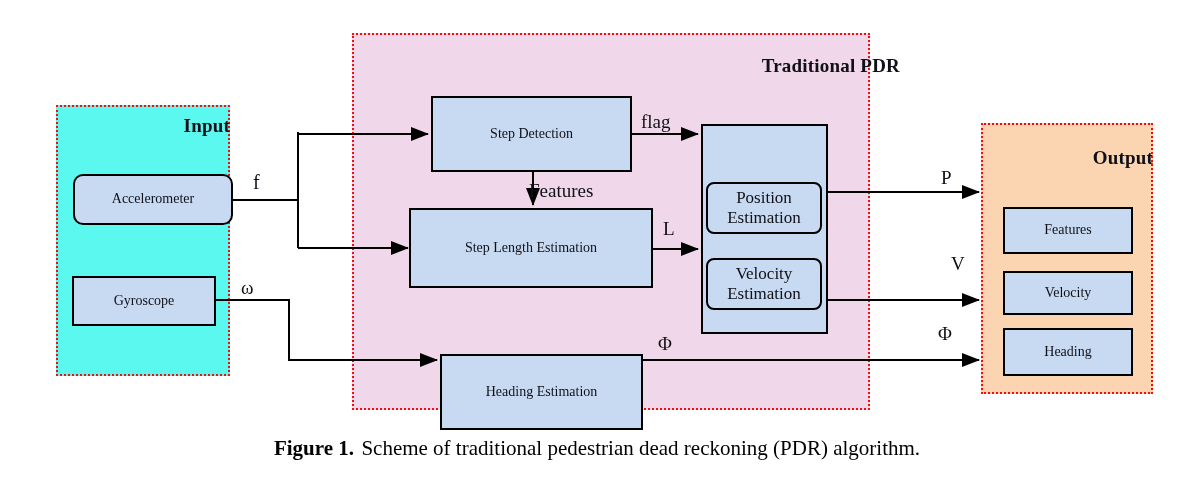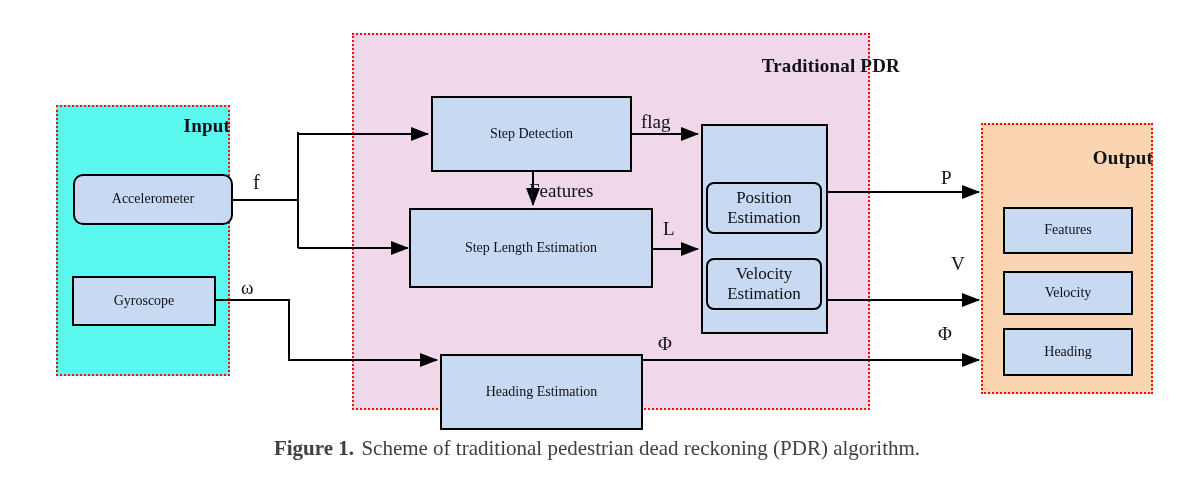--- a/index.html
+++ b/index.html
@@ -20,21 +20,21 @@
     font-size:14px;text-align:center;line-height:1.15;
   }
   .blk.sub{font-size:17px;border-radius:8px;}
   .blk.container{background:var(--blue);}
   svg.flows{position:absolute;left:0;top:0;z-index:6;}
   .blk,.panel-title,.sig{z-index:8;}
   .sig{position:absolute;font-size:19px;white-space:nowrap;}
   .sig.big{font-size:20px;}
   .caption{
     position:absolute;left:0;right:0;top:436px;text-align:center;
-    font-size:21px;color:#404040;
+    font-size:21px;color:#000000;
   }
   .caption .cap-label{font-weight:bold;margin-right:.35em;}
 </style>
 </head>
 <body>
 
 <div class="canvas">
 
   <div class="panel input"></div>
   <div class="panel pdr"></div>

